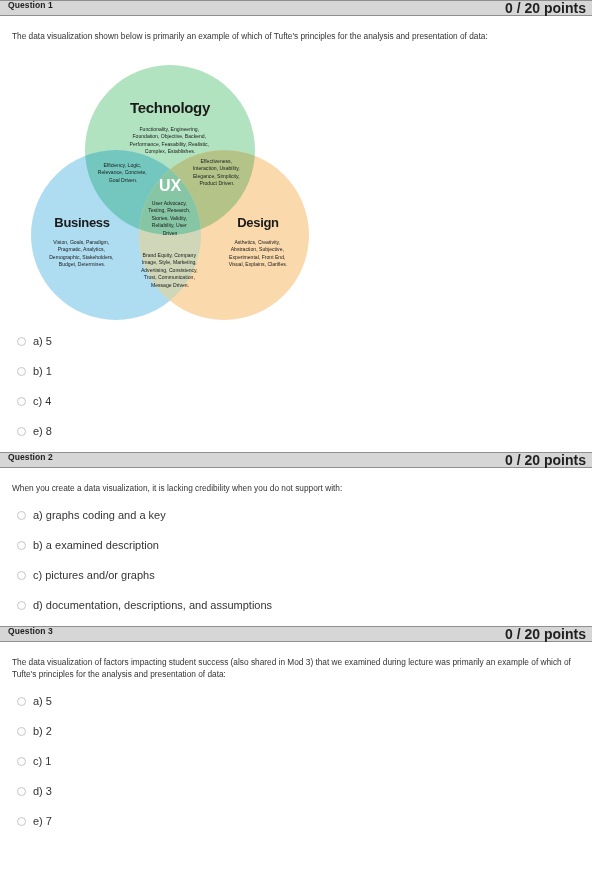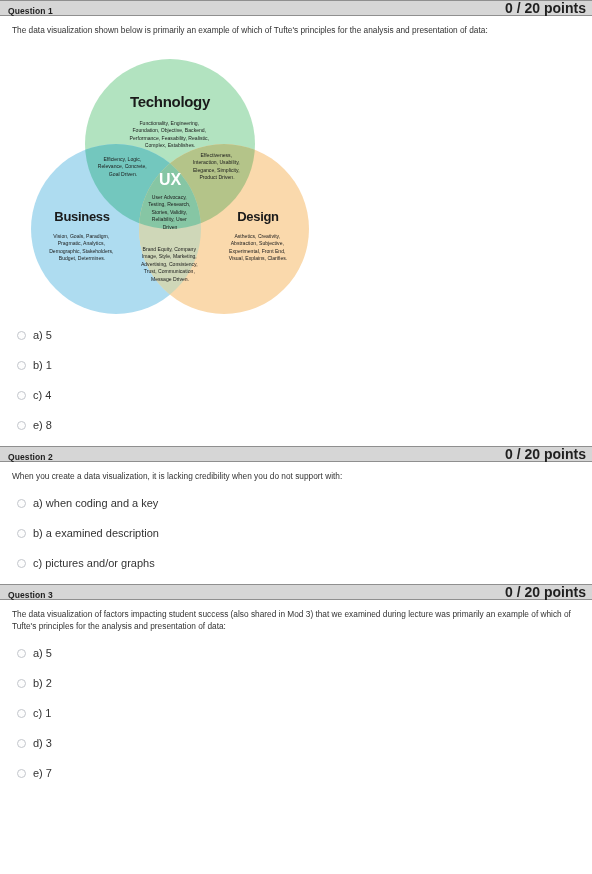--- a/index.html
+++ b/index.html
@@ -13,21 +13,21 @@
     height: 874px;
     overflow: hidden;
     color: #2d2d2d;
   }
 
   .quiz { width: 592px; }
 
   
   .q-header {
     display: flex;
-    align-items: flex-end;
+    align-items: flex-start;
     justify-content: space-between;
     background: #d6d6d6;
     border-top: 1px solid #8f8f8f;
     border-bottom: 1px solid #8f8f8f;
     height: 16px;
     padding: 0 6px 0 8px;
   }
   .q-header .q-title {
     font-size: 8.5px;
     font-weight: bold;
@@ -44,21 +44,21 @@
 
   
   .q-body {
     padding: 8px 10px 0 12px;
   }
   .q-prompt {
     font-size: 8.3px;
     line-height: 1.45;
     color: #333333;
     max-width: 565px;
-    margin: 0 0 6px 0;
+    margin: 6px 0 6px 0;
   }
 
   
   .options { margin: 0; padding: 0; list-style: none; }
   .option {
     display: flex;
     align-items: center;
     height: 30px;
     padding-left: 5px;
   }
@@ -214,29 +214,33 @@
   <div>
     <div class="q-header">
       <span class="q-title">Question 2</span>
       <span class="q-points">0 / 20 points</span>
     </div>
     <div class="q-body">
       <p class="q-prompt">When you create a data visualization, it is lacking credibility when you do not support with:</p>
       <ul class="options">
         <li class="option">
           <span class="radio"></span>
-          <span class="option-label">a) when coding and a key</span>
+          <span class="option-label">a) graphs coding and a key</span>
         </li>
         <li class="option">
           <span class="radio"></span>
           <span class="option-label">b) a examined description</span>
         </li>
         <li class="option">
           <span class="radio"></span>
           <span class="option-label">c) pictures and/or graphs</span>
+        </li>
+        <li class="option">
+          <span class="radio"></span>
+          <span class="option-label">d) documentation, descriptions, and assumptions</span>
         </li>
       </ul>
       <div class="spacer-sm"></div>
     </div>
   </div>
 
   <div>
     <div class="q-header">
       <span class="q-title">Question 3</span>
       <span class="q-points">0 / 20 points</span>

